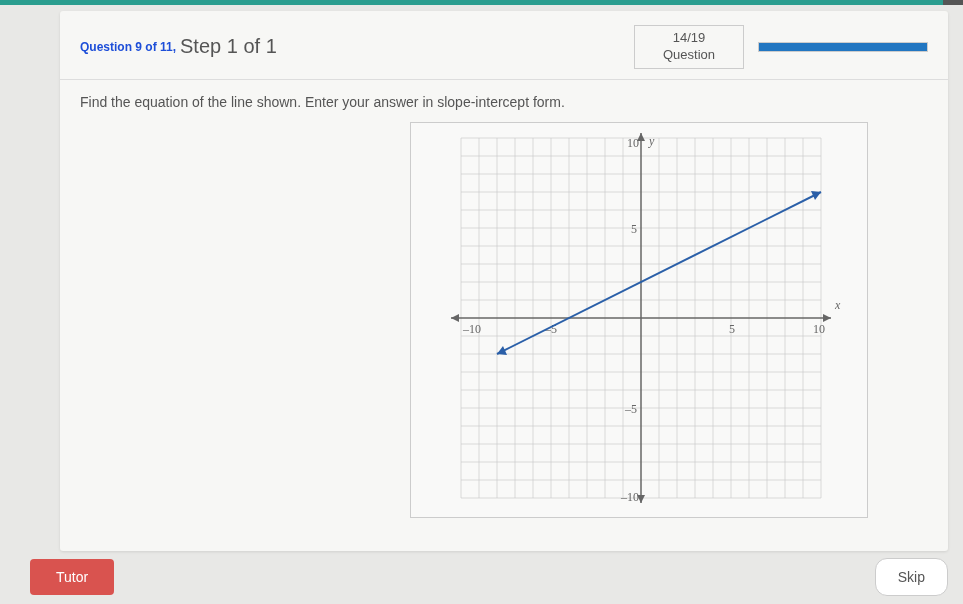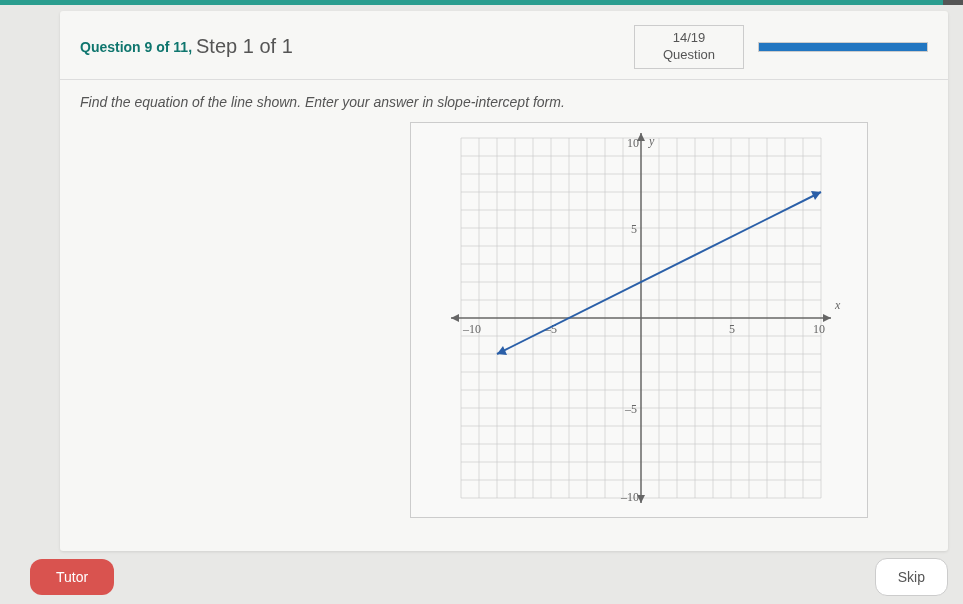--- a/index.html
+++ b/index.html
@@ -34,22 +34,22 @@
       position: relative;
     }
     .header {
       display: flex;
       align-items: center;
       padding: 14px 20px 10px 20px;
       border-bottom: 1px solid #ddd;
     }
     .question-num {
       font-weight: 700;
-      font-size: 14px;
-      color: #0f766e;
+      font-size: 12px;
+      color: #1d4ed8;
     }
     .step-text {
       font-weight: 400;
       font-size: 20px;
       color: #555;
       margin-left: 4px;
     }
     .score-box {
       margin-left: auto;
       border: 1px solid #ccc;
@@ -69,21 +69,20 @@
     }
     .progress-fill {
       background: #2176c1;
       height: 100%;
       width: 100%;
     }
     .instruction {
       padding: 14px 20px 8px 20px;
       font-size: 14px;
       color: #555;
-      font-style: italic;
     }
     .graph-area {
       margin: 4px 80px 0 350px;
       border: 1px solid #ccc;
       background: #f9f9f8;
       padding: 0;
       position: relative;
     }
     .zoom-row {
       padding: 10px 14px;
@@ -109,21 +108,21 @@
       right: 15px;
       display: flex;
       align-items: center;
     }
     .tutor-btn {
       background: #d9534f;
       color: #fff;
       border: none;
       padding: 10px 26px;
       font-size: 14px;
-      border-radius: 12px;
+      border-radius: 4px;
       cursor: pointer;
     }
     .skip-btn {
       margin-left: auto;
       background: #fff;
       border: 1px solid #ccc;
       padding: 10px 22px;
       font-size: 14px;
       color: #555;
       border-radius: 12px;

